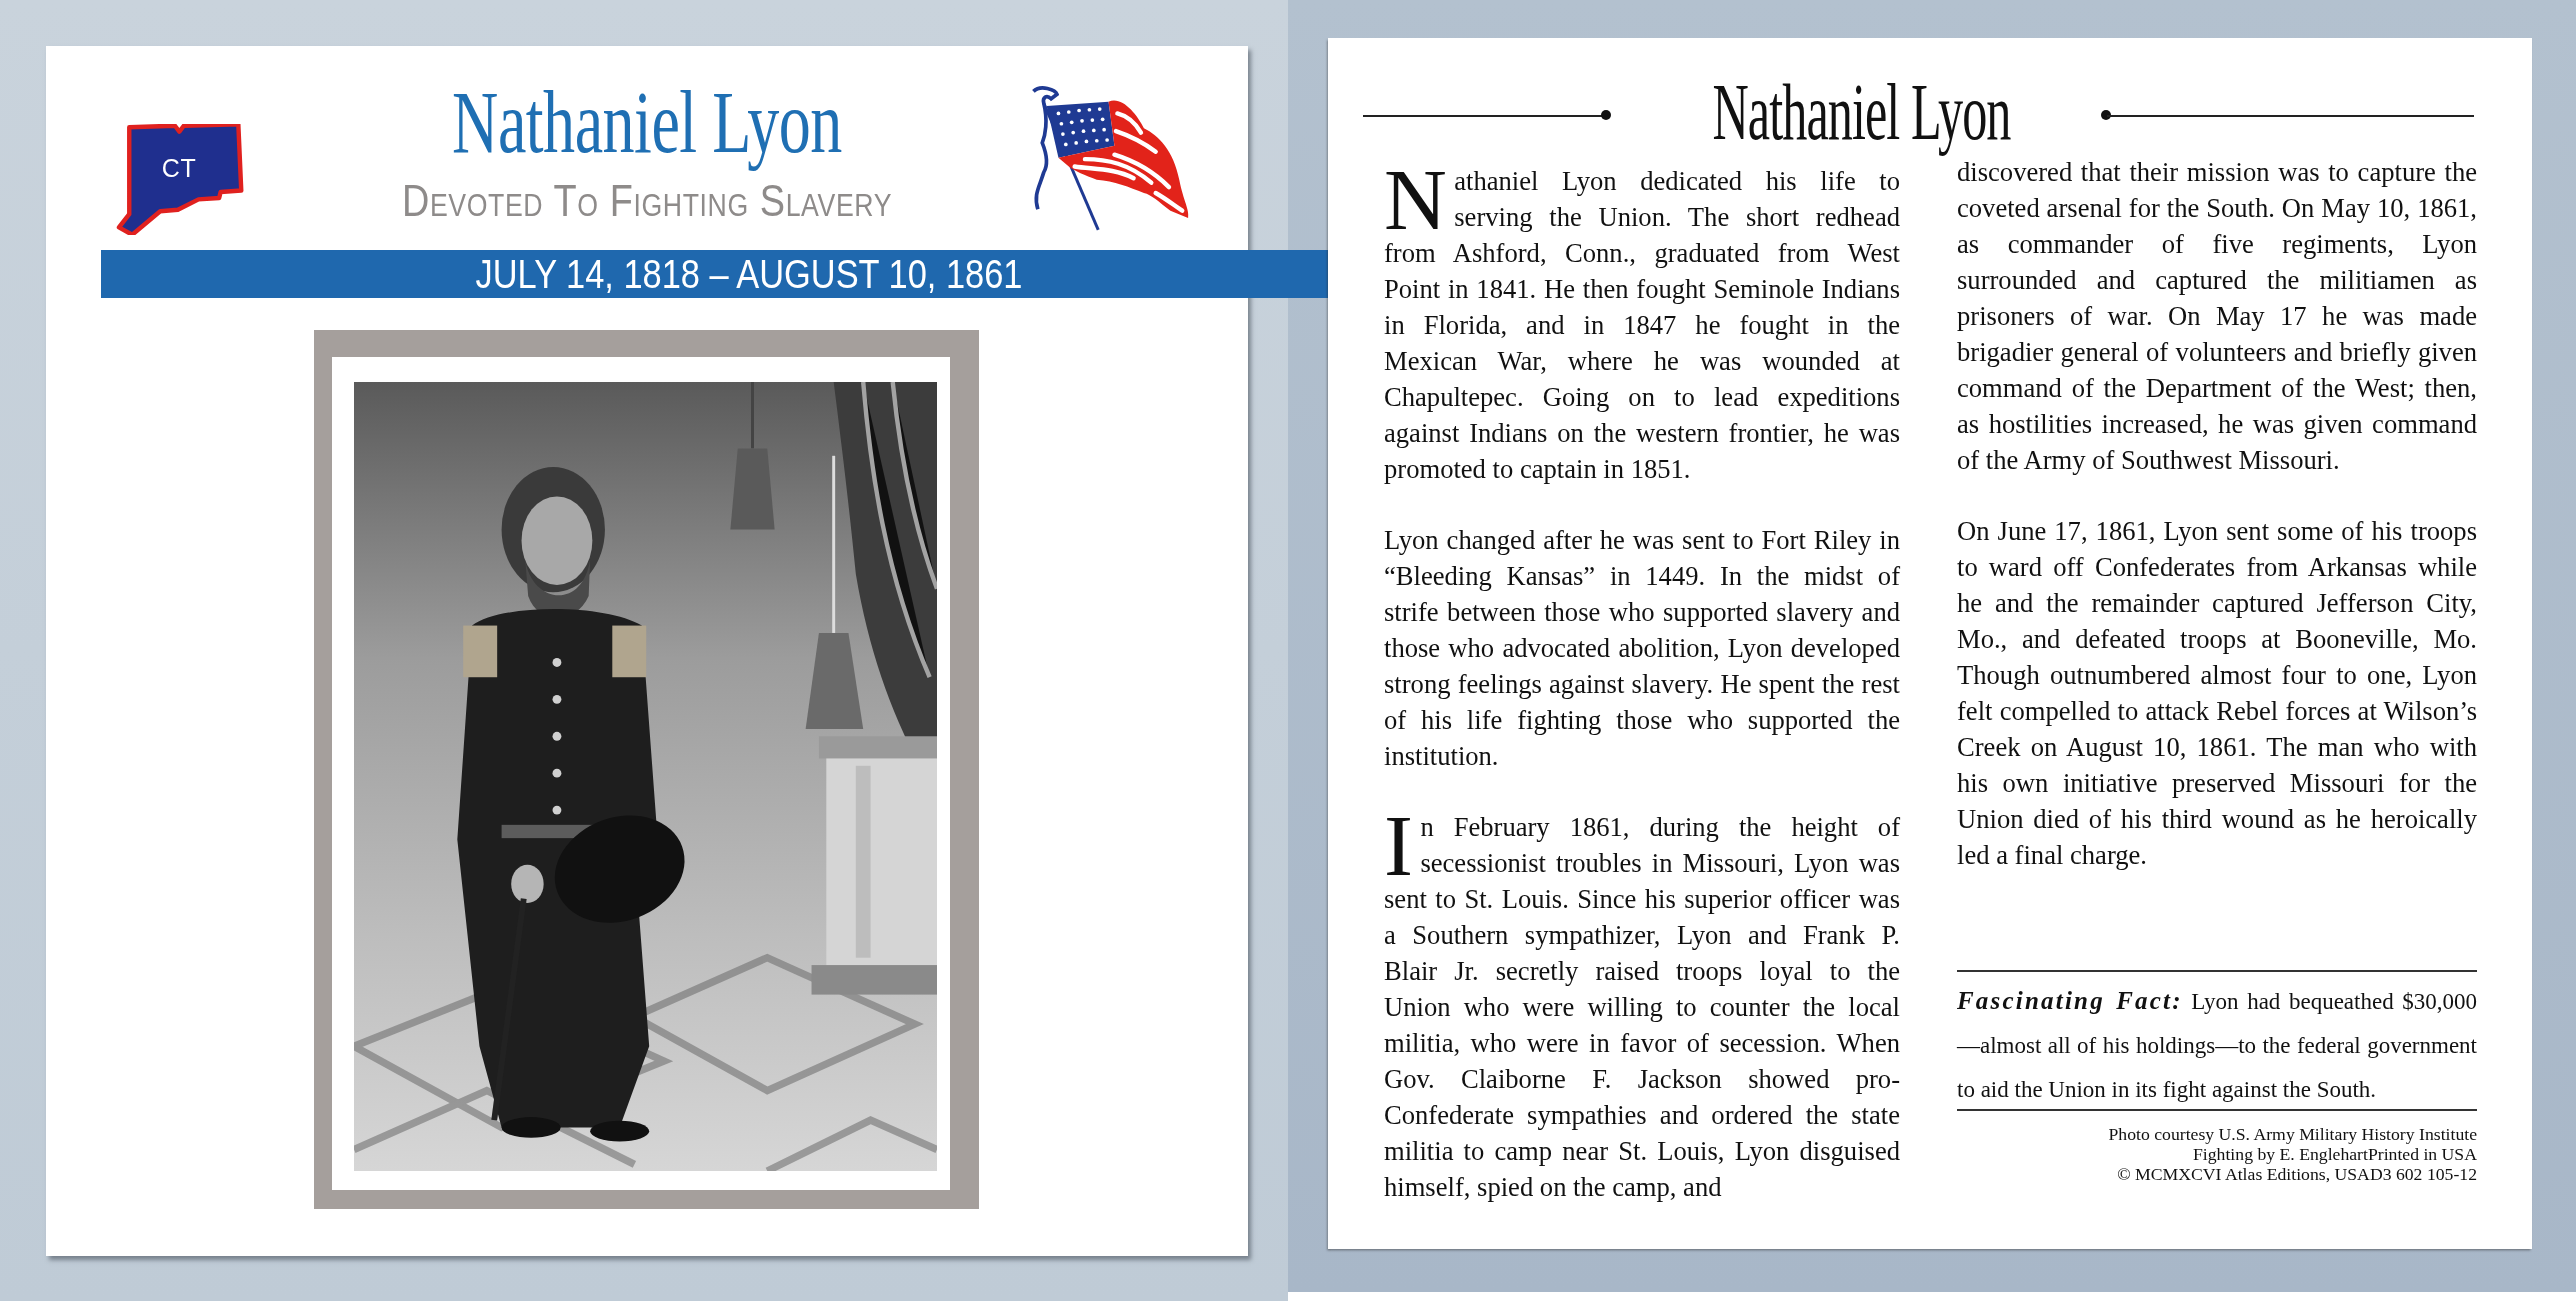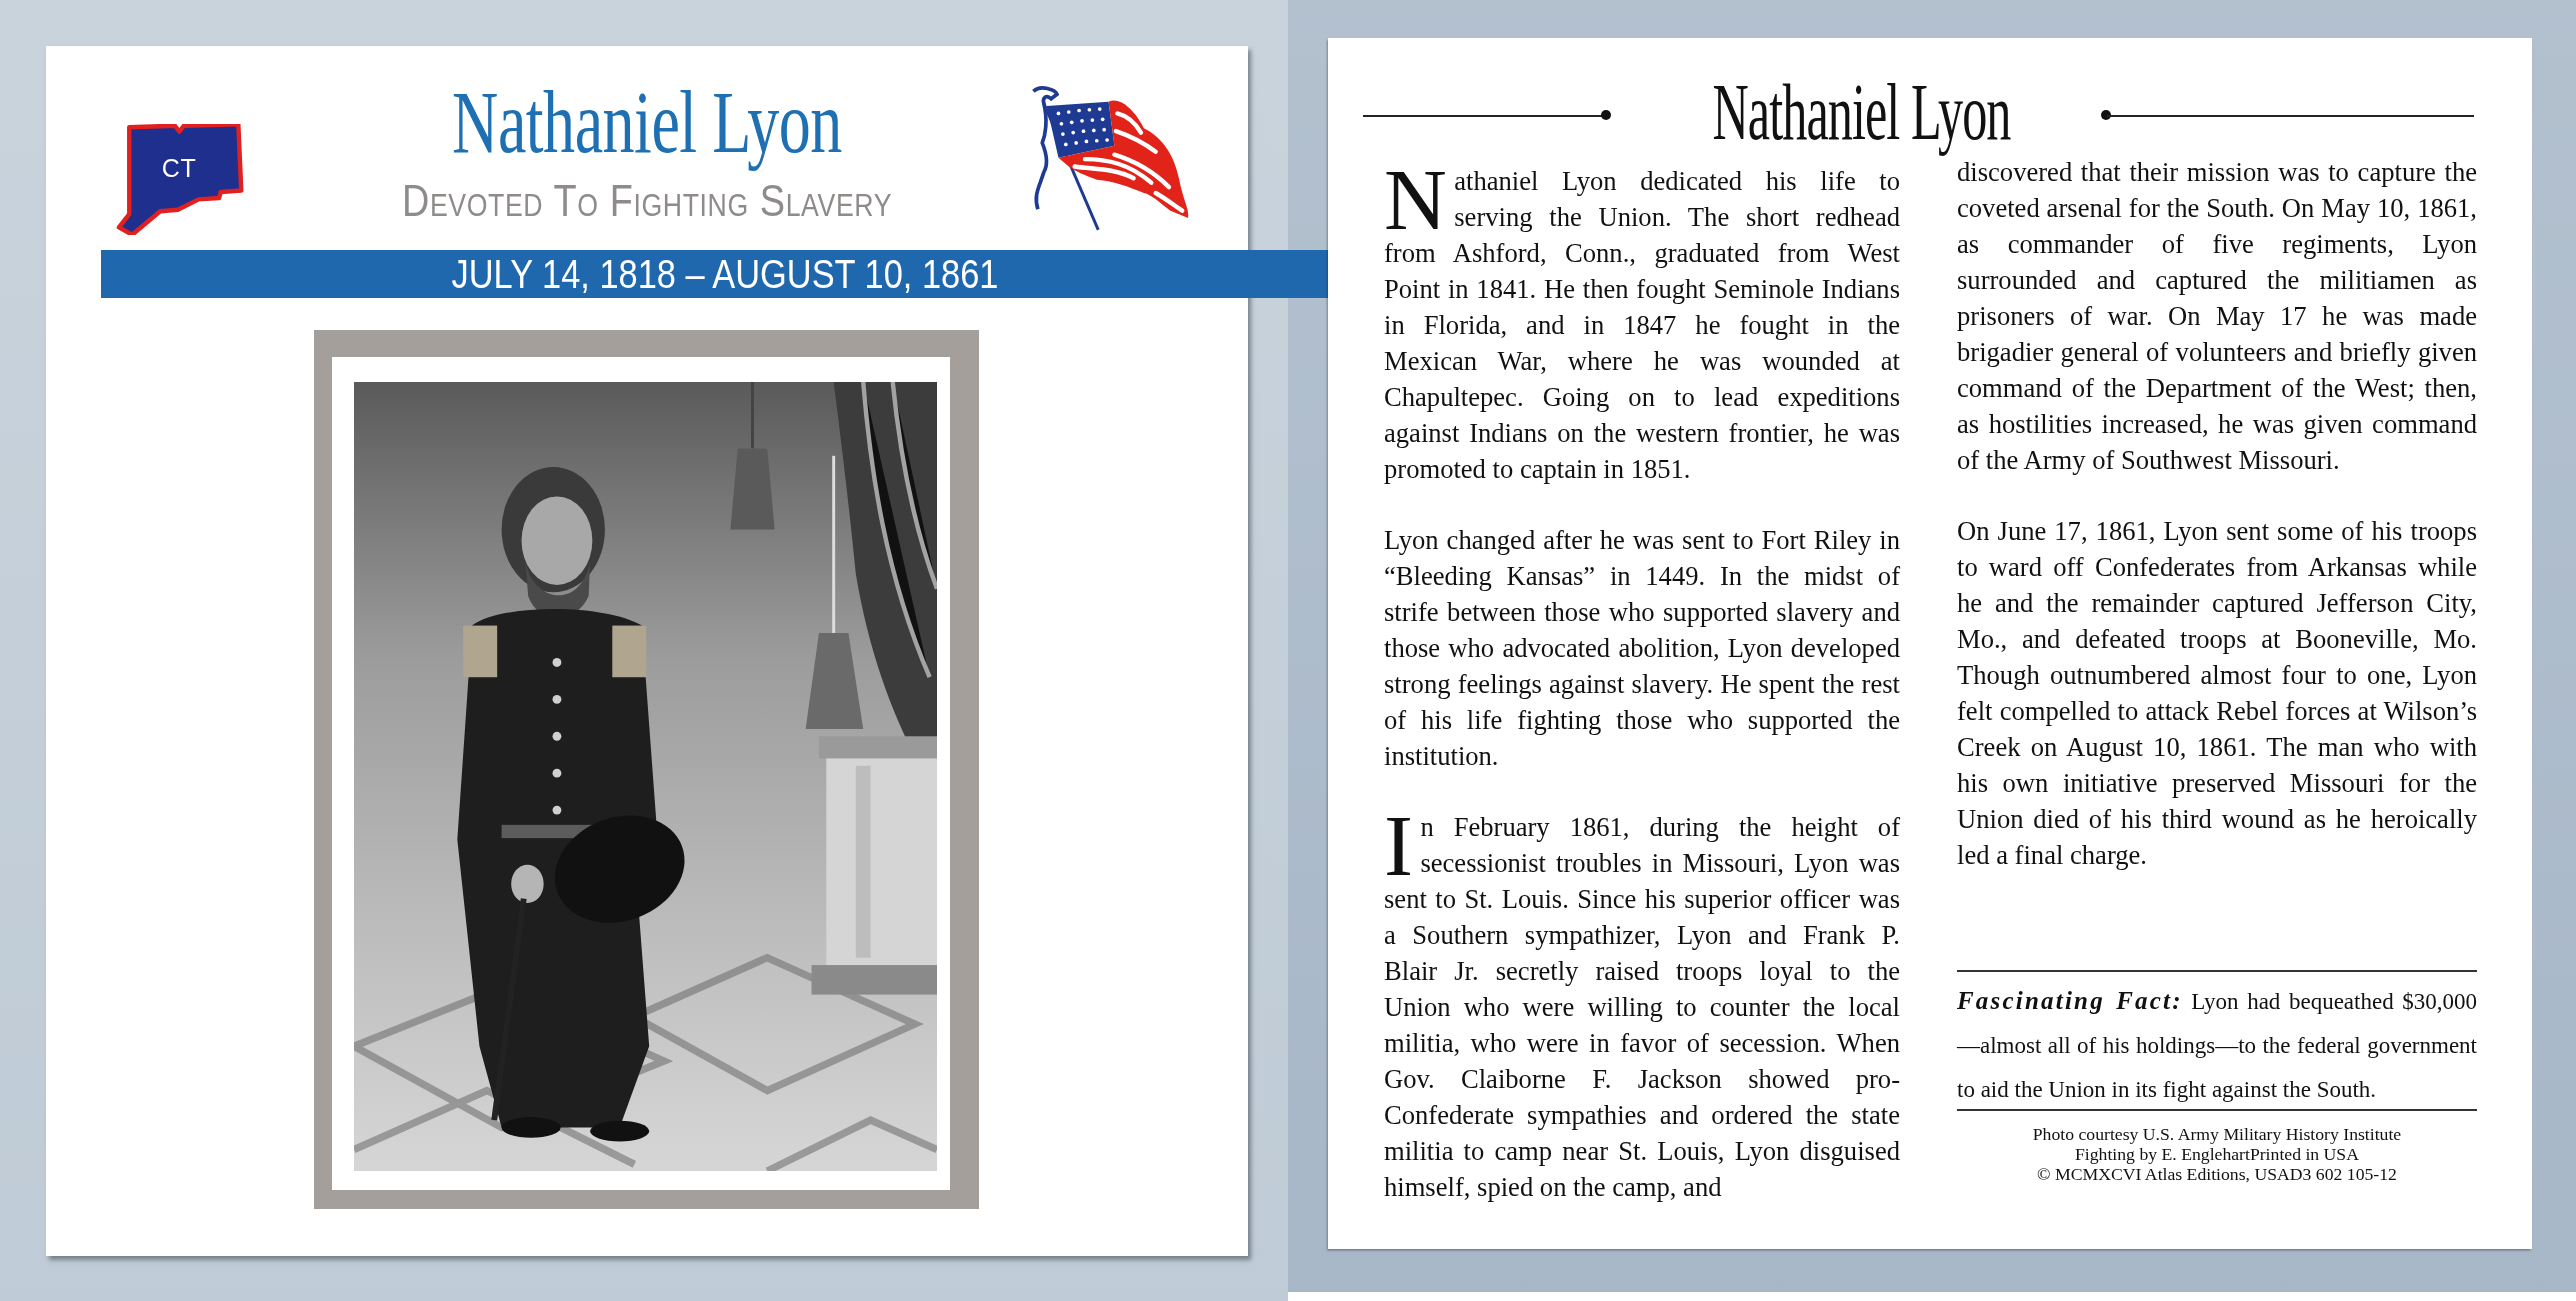--- a/index.html
+++ b/index.html
@@ -8,21 +8,21 @@
   .bg-right{position:absolute;left:1288px;top:0;width:1288px;height:1292px;background:linear-gradient(180deg,#b3c1cf 0%,#a8b7c8 100%);}
   .bg-strip{position:absolute;left:1288px;top:1292px;width:1288px;height:8.9px;background:#ffffff;}
 
   
   .card-front{position:absolute;left:46px;top:46px;width:1202px;height:1210px;background:#fff;box-shadow:3px 4.4px 4.4px rgba(60,70,80,.55);}
   .state{position:absolute;left:70px;top:78px;width:140px;height:111px;}
   .state svg{width:100%;height:100%;display:block;}
   .state-label{position:absolute;left:41px;top:29.5px;width:44px;text-align:center;color:#fff;font-family:"Liberation Sans",sans-serif;font-size:25px;letter-spacing:0.7px;}
   .front-title{position:absolute;left:0;width:1202px;top:32px;text-align:center;color:#1f6fb3;font-family:"Liberation Serif",serif;font-size:89px;line-height:89px;transform:scaleX(.72);transform-origin:center;letter-spacing:-0.7px;}
   .front-sub{position:absolute;left:0;width:1202px;top:133px;text-align:center;color:#8e8b8a;font-family:"Liberation Sans",sans-serif;font-size:44px;line-height:44px;font-variant:small-caps;letter-spacing:0.7px;transform:scaleX(.86);transform-origin:center;}
-  .date-band{position:absolute;left:55px;top:204px;width:1248px;height:48px;background:#1f68ae;}
+  .date-band{position:absolute;left:55px;top:204px;width:1248px;height:48px;background:#1f68ae;padding-left:24px;}
   .date-band span{display:block;text-align:center;color:#fff;font-family:"Liberation Sans",sans-serif;font-size:40px;line-height:48px;transform:scaleX(.86);transform-origin:center;}
   .flag{position:absolute;left:980px;top:38px;width:171px;height:151px;}
   .flag svg{width:100%;height:100%;display:block;}
   .photo-frame{position:absolute;left:268px;top:284px;width:665px;height:879px;background:#a59f9c;}
   .photo-mat{position:absolute;left:18.4px;top:27px;width:618px;height:833px;background:#fff;}
   .photo{position:absolute;left:22px;top:25px;width:583px;height:789px;overflow:hidden;background:#cfcfcf;}
   .photo svg{width:100%;height:100%;display:block;}
 
   
   .card-back{position:absolute;left:1328px;top:38px;width:1204px;height:1211px;background:#fff;box-shadow:-0.7px 1.5px 2.2px rgba(40,40,40,.5);}
@@ -35,21 +35,21 @@
 
   .col{position:absolute;color:#111;font-family:"Liberation Serif",serif;font-size:26.6px;line-height:36px;text-align:justify;}
   .col-left{left:56px;top:125px;width:516px;}
   .col-right{left:629px;top:116px;width:520px;}
   .col p{margin:0 0 35px 0;}
   .dropcap{float:left;font-size:87px;line-height:65px;margin:4.4px 7.4px 0 0;font-family:"Liberation Serif",serif;}
   .fact-rule{position:absolute;left:629px;width:520px;height:1.5px;background:#333;}
   .fact{position:absolute;left:629px;top:941px;width:520px;color:#111;font-size:23px;line-height:44px;text-align:justify;font-family:"Liberation Serif",serif;}
   .fact-label{font-style:italic;font-weight:bold;letter-spacing:2.2px;font-size:25px;}
   .credits{position:absolute;left:629px;top:1086px;width:520px;color:#111;font-size:17.7px;line-height:20px;font-family:"Liberation Serif",serif;}
-  .credits .row{display:flex;justify-content:center;}
+  .credits .row{display:flex;justify-content:flex-end;}
 </style>
 </head>
 <body>
 
 <div class="bg-left"></div>
 <div class="bg-right"></div>
 <div class="bg-strip"></div>
 
 <div class="card-front">
   <div class="state">

